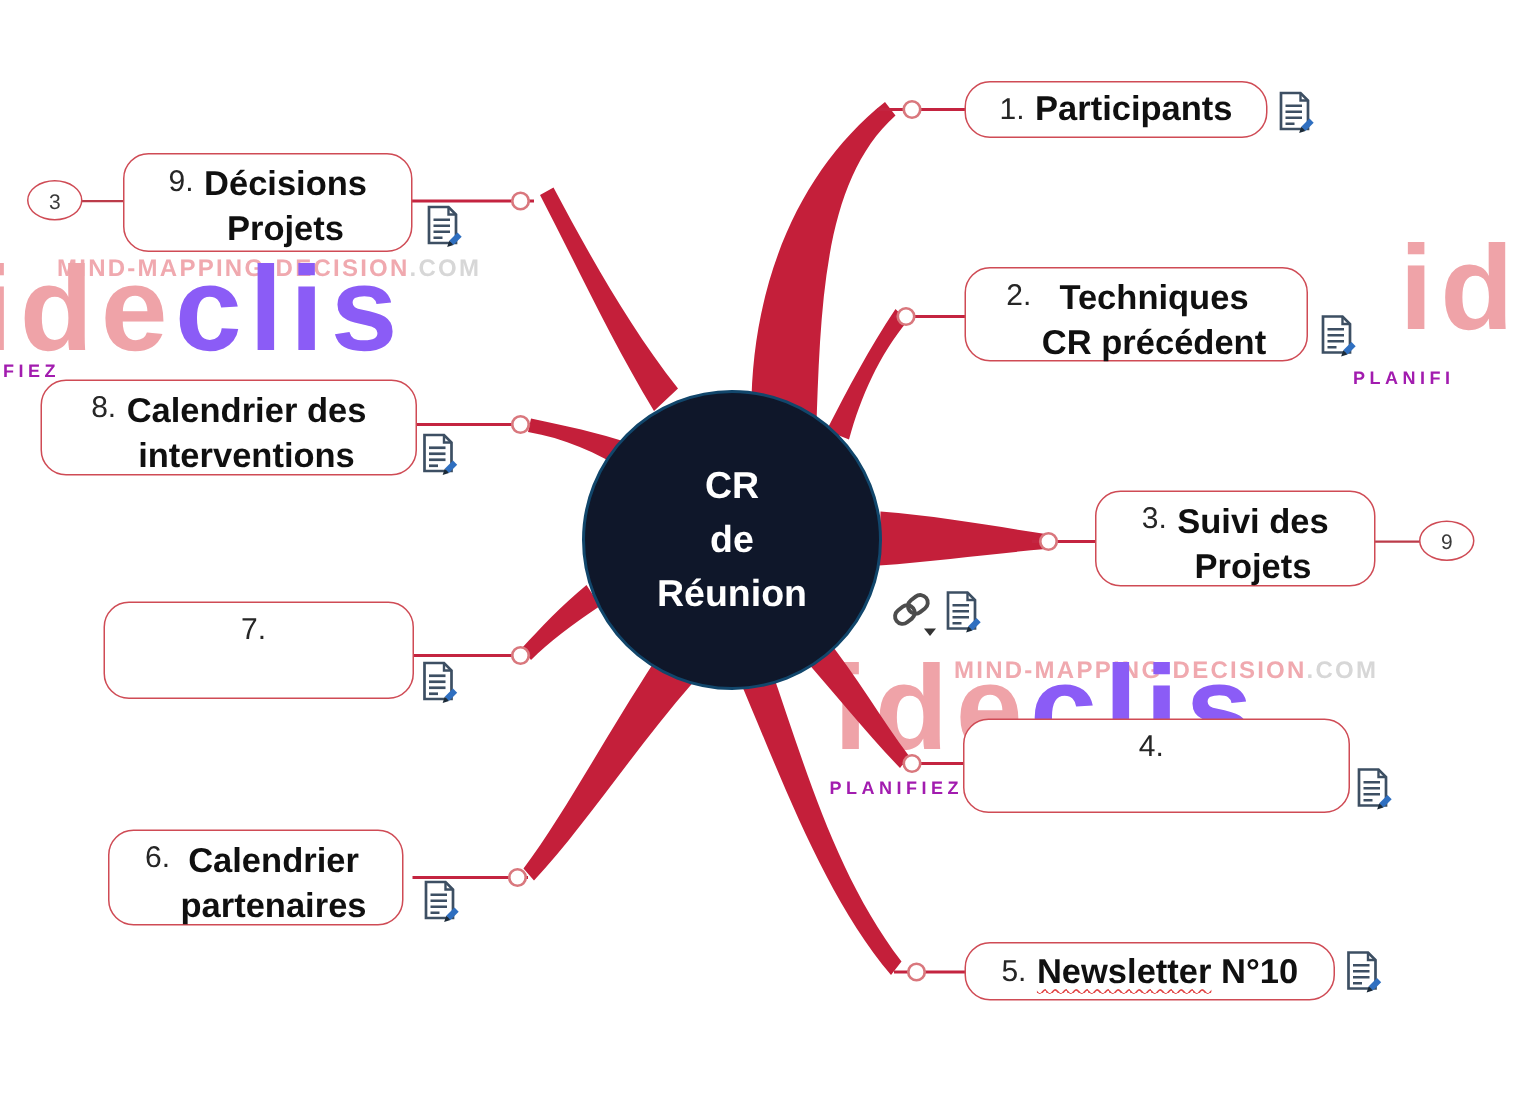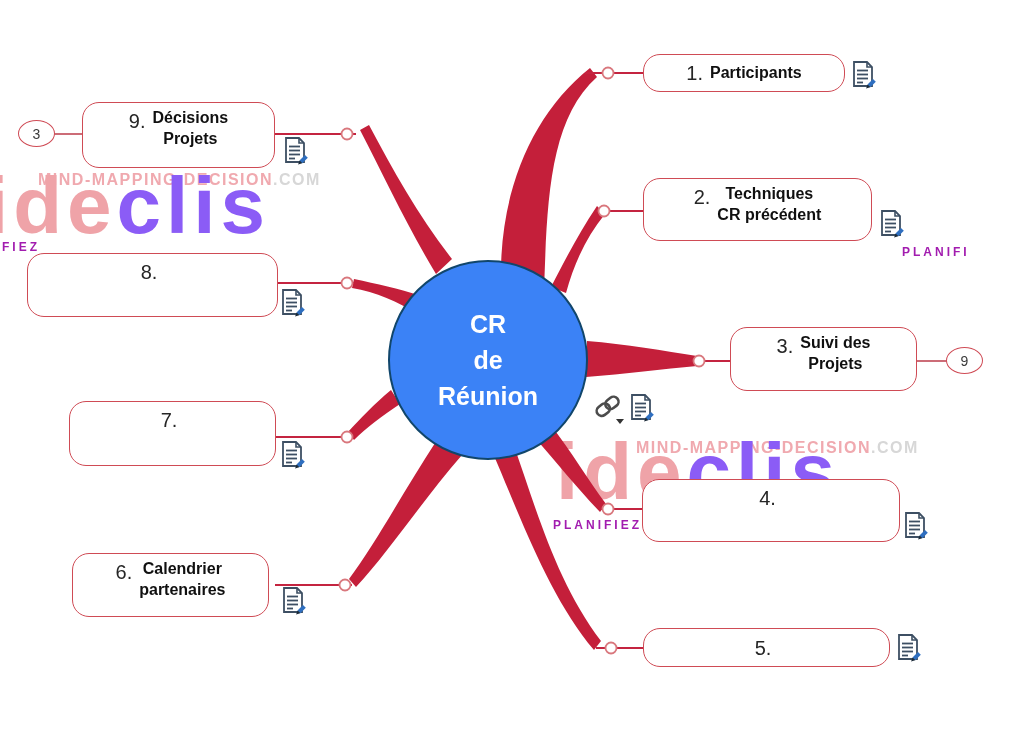--- a/index.html
+++ b/index.html
@@ -17,37 +17,37 @@
   .wm-site{position:absolute;font-weight:700;font-size:16px;letter-spacing:1.5px;white-space:nowrap;color:#f0a9af;}
   .wm-site .tld{color:#d7d7d7;}
   .wm-logo{position:absolute;font-weight:700;font-size:80px;line-height:1;letter-spacing:5px;white-space:nowrap;}
   .wm-logo .lp{color:#efa3a8;}
   .wm-logo .lg{color:#8b5cf6;}
   .wm-tag{position:absolute;font-weight:700;font-size:12px;letter-spacing:3px;color:#a21caf;white-space:nowrap;}
 
   
   .center-topic{
     position:absolute;left:388px;top:260px;width:200px;height:200px;
-    background:#3b82f6;border:2px solid #11466b;border-radius:50%;
+    background:#0f172a;border:2px solid #11466b;border-radius:50%;
     display:flex;align-items:center;justify-content:center;box-sizing:border-box;
   }
   .center-topic .ctext{
     color:#ffffff;font-weight:700;font-size:25px;line-height:1.45;
     text-align:center;white-space:pre-line;
   }
 
   
   .node{
     position:absolute;background:#ffffff;border:1.6px solid #cf4b55;border-radius:17px;
     display:flex;justify-content:center;align-items:flex-start;box-sizing:border-box;
     padding-top:5px;
   }
   .node.single{align-items:center;padding-top:0;}
   .node .num{font-weight:400;color:#262626;font-size:20px;line-height:1.3;margin-right:7px;}
-  .node .lbl{font-weight:700;color:#101010;font-size:16px;line-height:1.3;text-align:center;white-space:pre-line;}
+  .node .lbl{font-weight:700;color:#101010;font-size:23px;line-height:1.3;text-align:center;white-space:pre-line;}
   .wavy{text-decoration:underline;text-decoration-style:wavy;text-decoration-color:#e04343;text-decoration-thickness:1px;text-underline-offset:4px;}
 
   
   .badge{
     position:absolute;width:37px;height:27px;background:#fff;
     border:1.5px solid #cf4b55;border-radius:50%;
     display:flex;align-items:center;justify-content:center;
     font-size:14px;color:#3a3a3a;box-sizing:border-box;
   }
 </style>
@@ -56,20 +56,21 @@
 
 <div class="wm-layer">
   <div class="wm-site" style="left:38px;top:171px"><span>MIND-MAPPING-DECISION</span><span class="tld">.COM</span></div>
   <div class="wm-logo" style="left:-14px;top:166px"><span class="lp">ide</span><span class="lg">clis</span></div>
   <div class="wm-tag" style="left:2px;top:240px">FIEZ</div>
 
   <div class="wm-site" style="left:636px;top:439px"><span>MIND-MAPPING-DECISION</span><span class="tld">.COM</span></div>
   <div class="wm-logo" style="left:556px;top:432px"><span class="lp">ide</span><span class="lg">clis</span></div>
   <div class="wm-tag" style="left:553px;top:518px">PLANIFIEZ V</div>
 
+  <div class="wm-logo" style="left:933px;top:152px"><span class="lp">id</span></div>
   <div class="wm-tag" style="left:902px;top:245px">PLANIFI</div>
 </div>
 
 <svg class="connectors" width="1015" height="731" viewBox="0 0 1015 731">
   <defs>
     <symbol id="note" viewBox="0 0 26 30">
       <path d="M3 2 h13 l5 5 v19 H3 Z" fill="#ffffff" stroke="#3d4f63" stroke-width="1.8"></path>
       <path d="M16 2 v5 h5" fill="none" stroke="#3d4f63" stroke-width="1.6"></path>
       <line x1="6" y1="10.5" x2="17" y2="10.5" stroke="#3d4f63" stroke-width="1.8"></line>
       <line x1="6" y1="14.5" x2="17" y2="14.5" stroke="#3d4f63" stroke-width="1.8"></line>
@@ -159,34 +160,37 @@
   <span class="lbl">Suivi des
 Projets</span>
 </div>
 
 <div class="node" style="left:642px;top:479px;width:258px;height:63px">
   <span class="num">4.</span>
 </div>
 
 <div class="node single" style="left:643px;top:628px;width:247px;height:39px">
   <span class="num">5.</span>
+  <span class="lbl"><span class="wavy">Newsletter</span><span> N°10</span></span>
 </div>
 
 <div class="node" style="left:72px;top:553px;width:197px;height:64px">
   <span class="num">6.</span>
   <span class="lbl">Calendrier
 partenaires</span>
 </div>
 
 <div class="node" style="left:69px;top:401px;width:207px;height:65px">
   <span class="num">7.</span>
 </div>
 
 <div class="node" style="left:27px;top:253px;width:251px;height:64px">
   <span class="num">8.</span>
+  <span class="lbl">Calendrier des
+interventions</span>
 </div>
 
 <div class="node" style="left:82px;top:102px;width:193px;height:66px">
   <span class="num">9.</span>
   <span class="lbl">Décisions
 Projets</span>
 </div>
 
 <div class="badge" style="left:18px;top:120px">3</div>
 <div class="badge" style="left:946px;top:347px">9</div>

